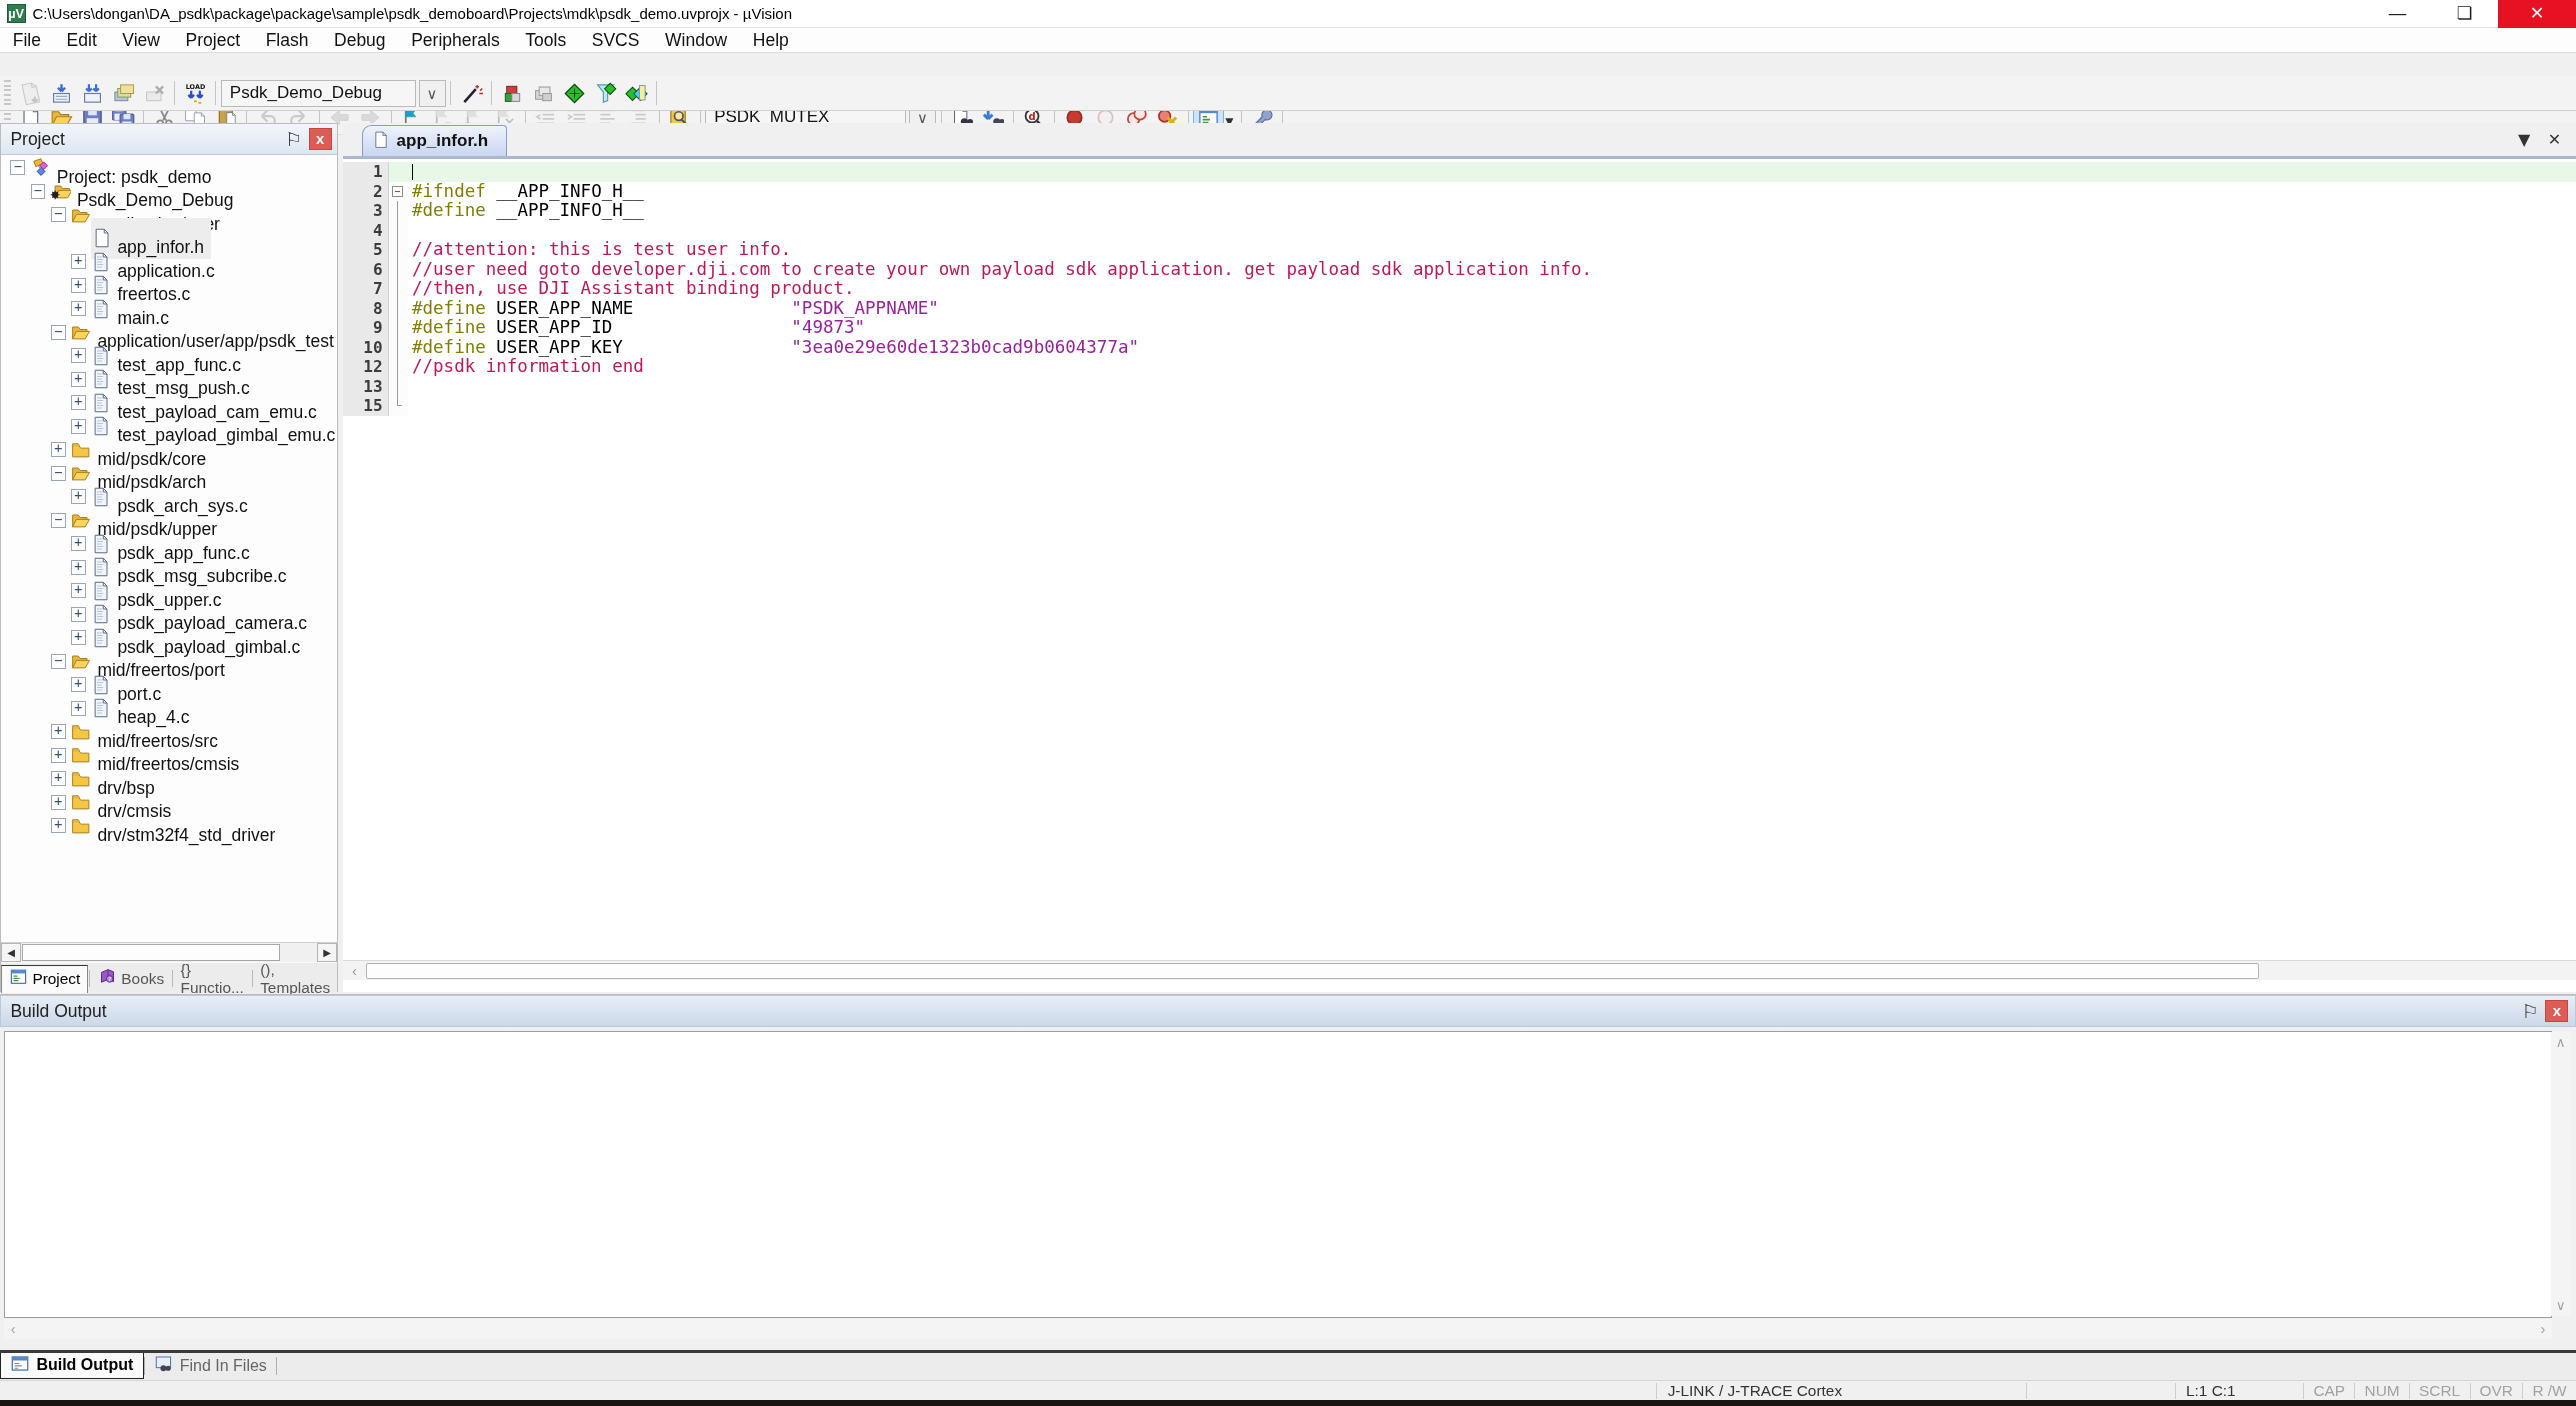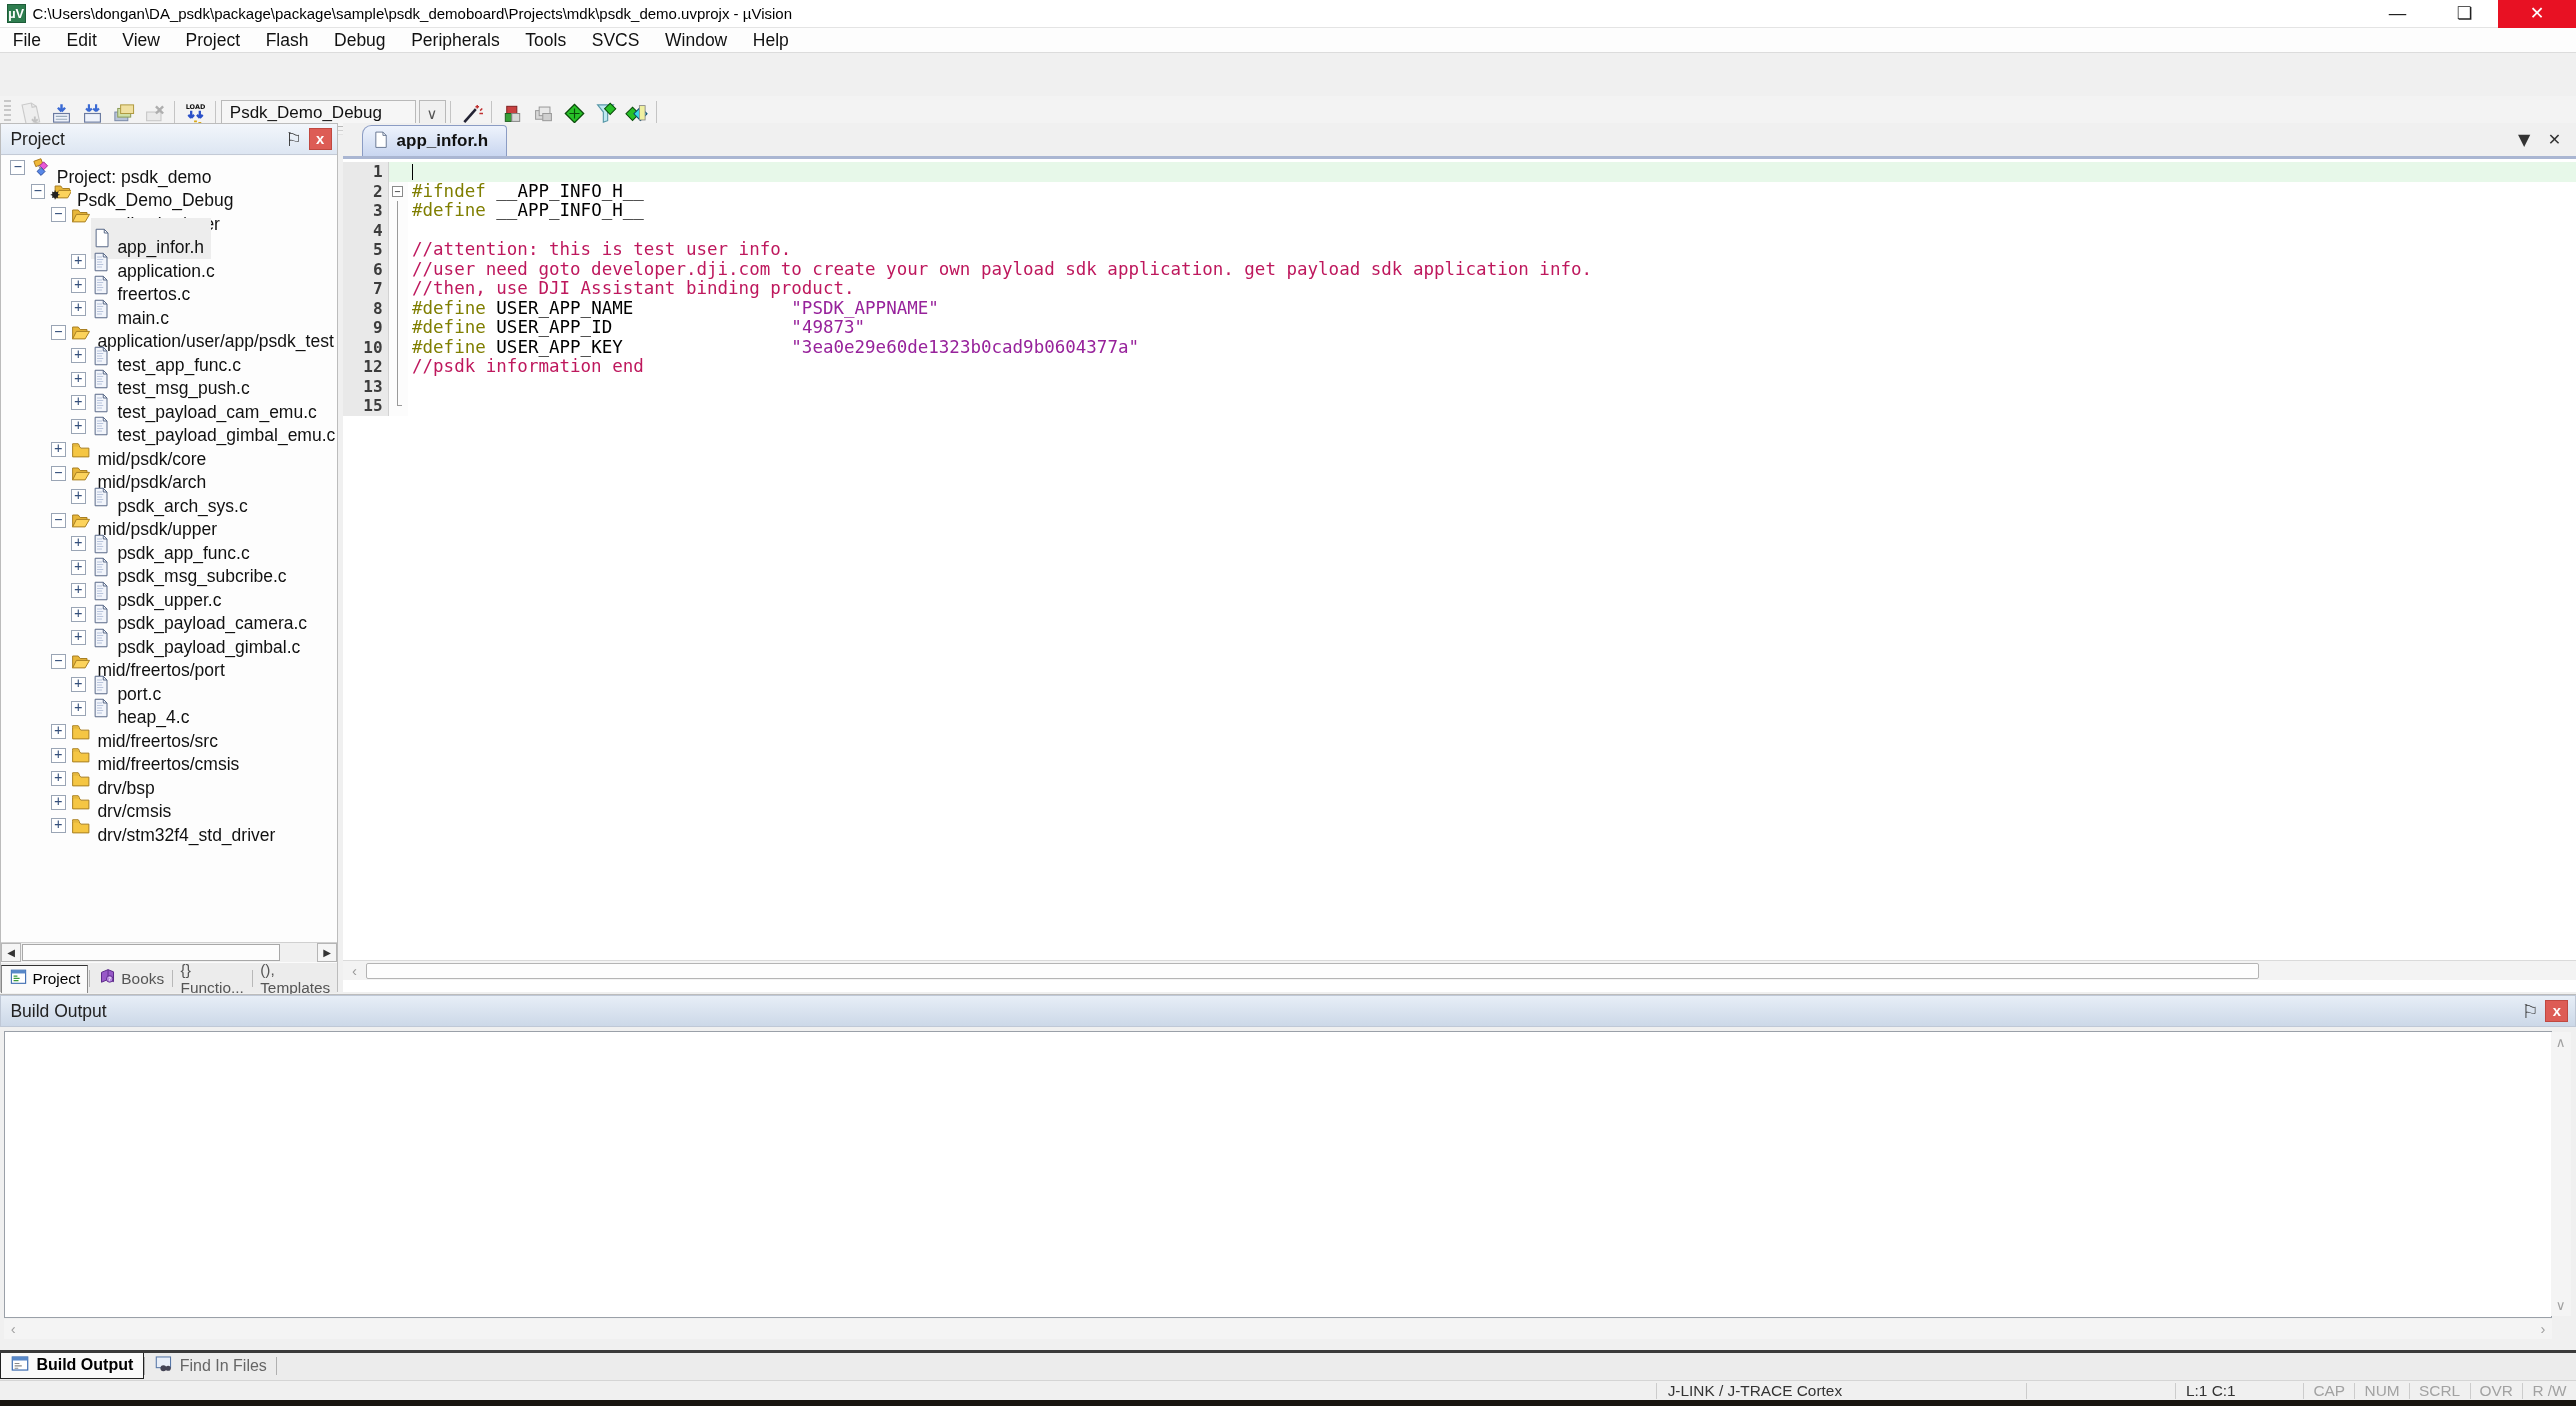--- a/index.html
+++ b/index.html
@@ -15,21 +15,21 @@
   .win-btn { width:67px; height:28px; display:flex; align-items:center; justify-content:center;
     font-size:17.5px; color:#222; }
   .win-btn.close { background:#e81123; color:#fff; width:78px; }
   
   #menubar { position:absolute; left:0; top:28px; width:2576px; height:25px; background:#fdfdfd;
     display:flex; align-items:center; border-bottom:0.7px solid #dcdcdc; }
   .menu-item { font-size:17.5px; color:#111; padding:0 12.8px; height:25px; display:flex; align-items:center; }
   
   .toolbar { position:absolute; left:0; width:2576px; background:#f3f3f3; display:flex; align-items:center; }
   #toolbar1 { top:53px; height:35px; border-bottom:0.7px solid #e2e2e2;margin-top:47px; }
-  #toolbar2 { top:96px; height:35px; border-bottom:0.7px solid #cfcfcf; }
+  #toolbar2 { top:76px; height:35px; border-bottom:0.7px solid #cfcfcf; }
   .grip { width:6.7px; height:25.5px; margin:0 4px 0 4px;
     background:repeating-linear-gradient(180deg,#c8c8c8 0 2px,transparent 2px 4.7px); }
   .tb-btn { width:31px; height:29.5px; display:flex; align-items:center; justify-content:center; }
   .tb-btn svg { width:23px; height:23px; }
   .tb-btn.disabled { opacity:.45; filter:grayscale(1); }
   .tb-btn.hl { background:#cde4f7; border:0.7px solid #7fb2e0; }
   .tb-sep { width:0.7px; height:24px; background:#c4c4c4; margin:0 4.7px; }
   .combo { height:27px; background:#f6f6f6; border:0.7px solid #b9b9b9; display:flex; align-items:center;
     font-size:17px; color:#111; padding:0 8px; }
   .combo-drop { width:27px; height:27px; border:0.7px solid #b9b9b9; background:#f0f0f0; margin-left:2.7px;

